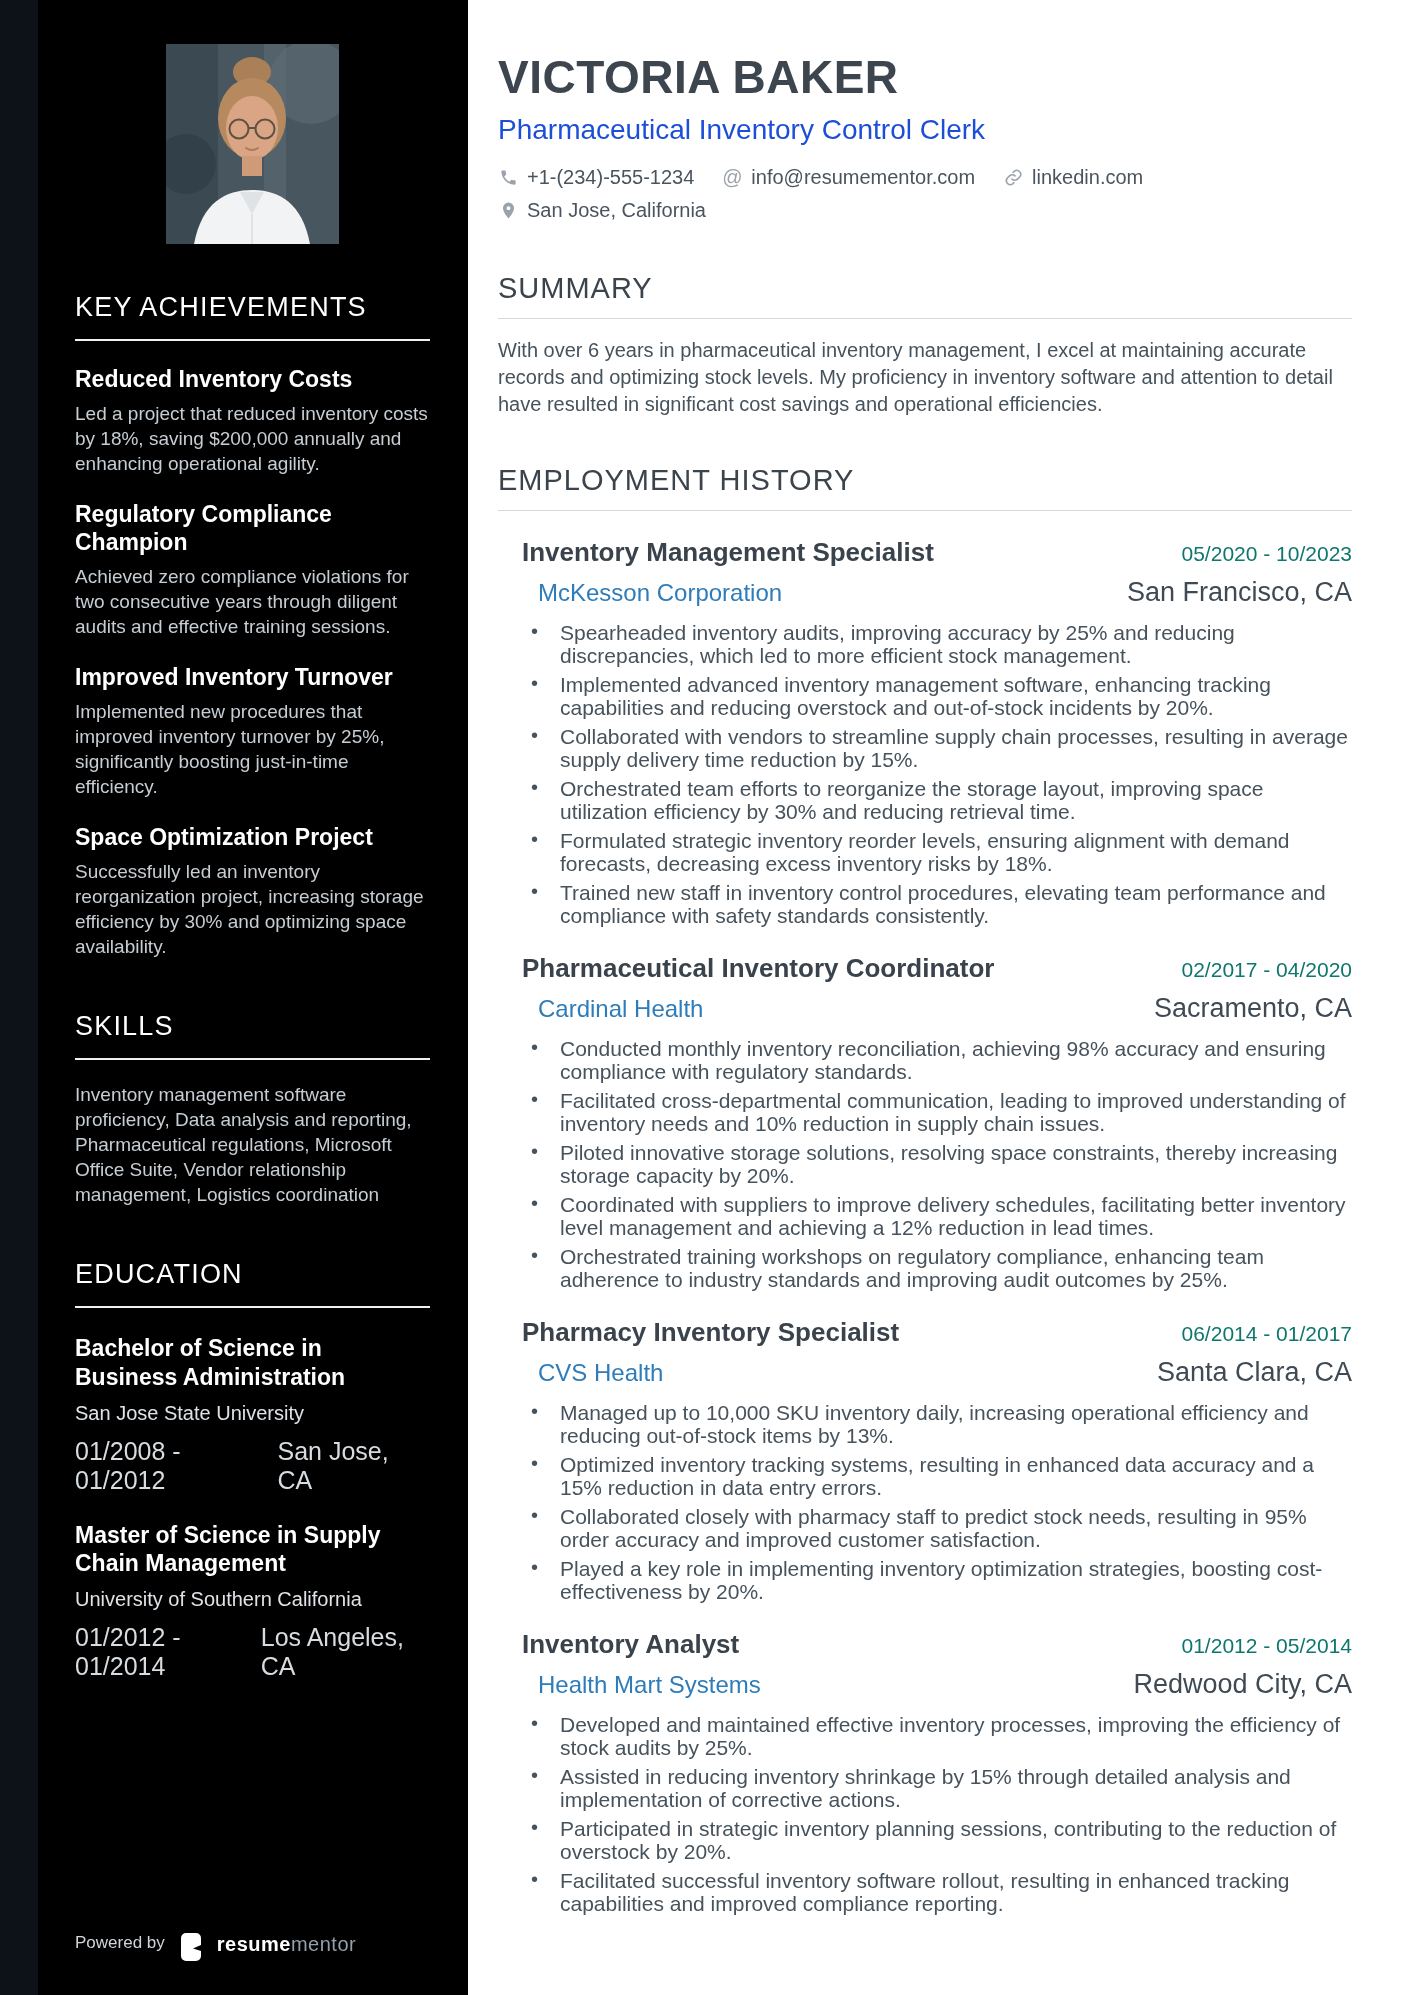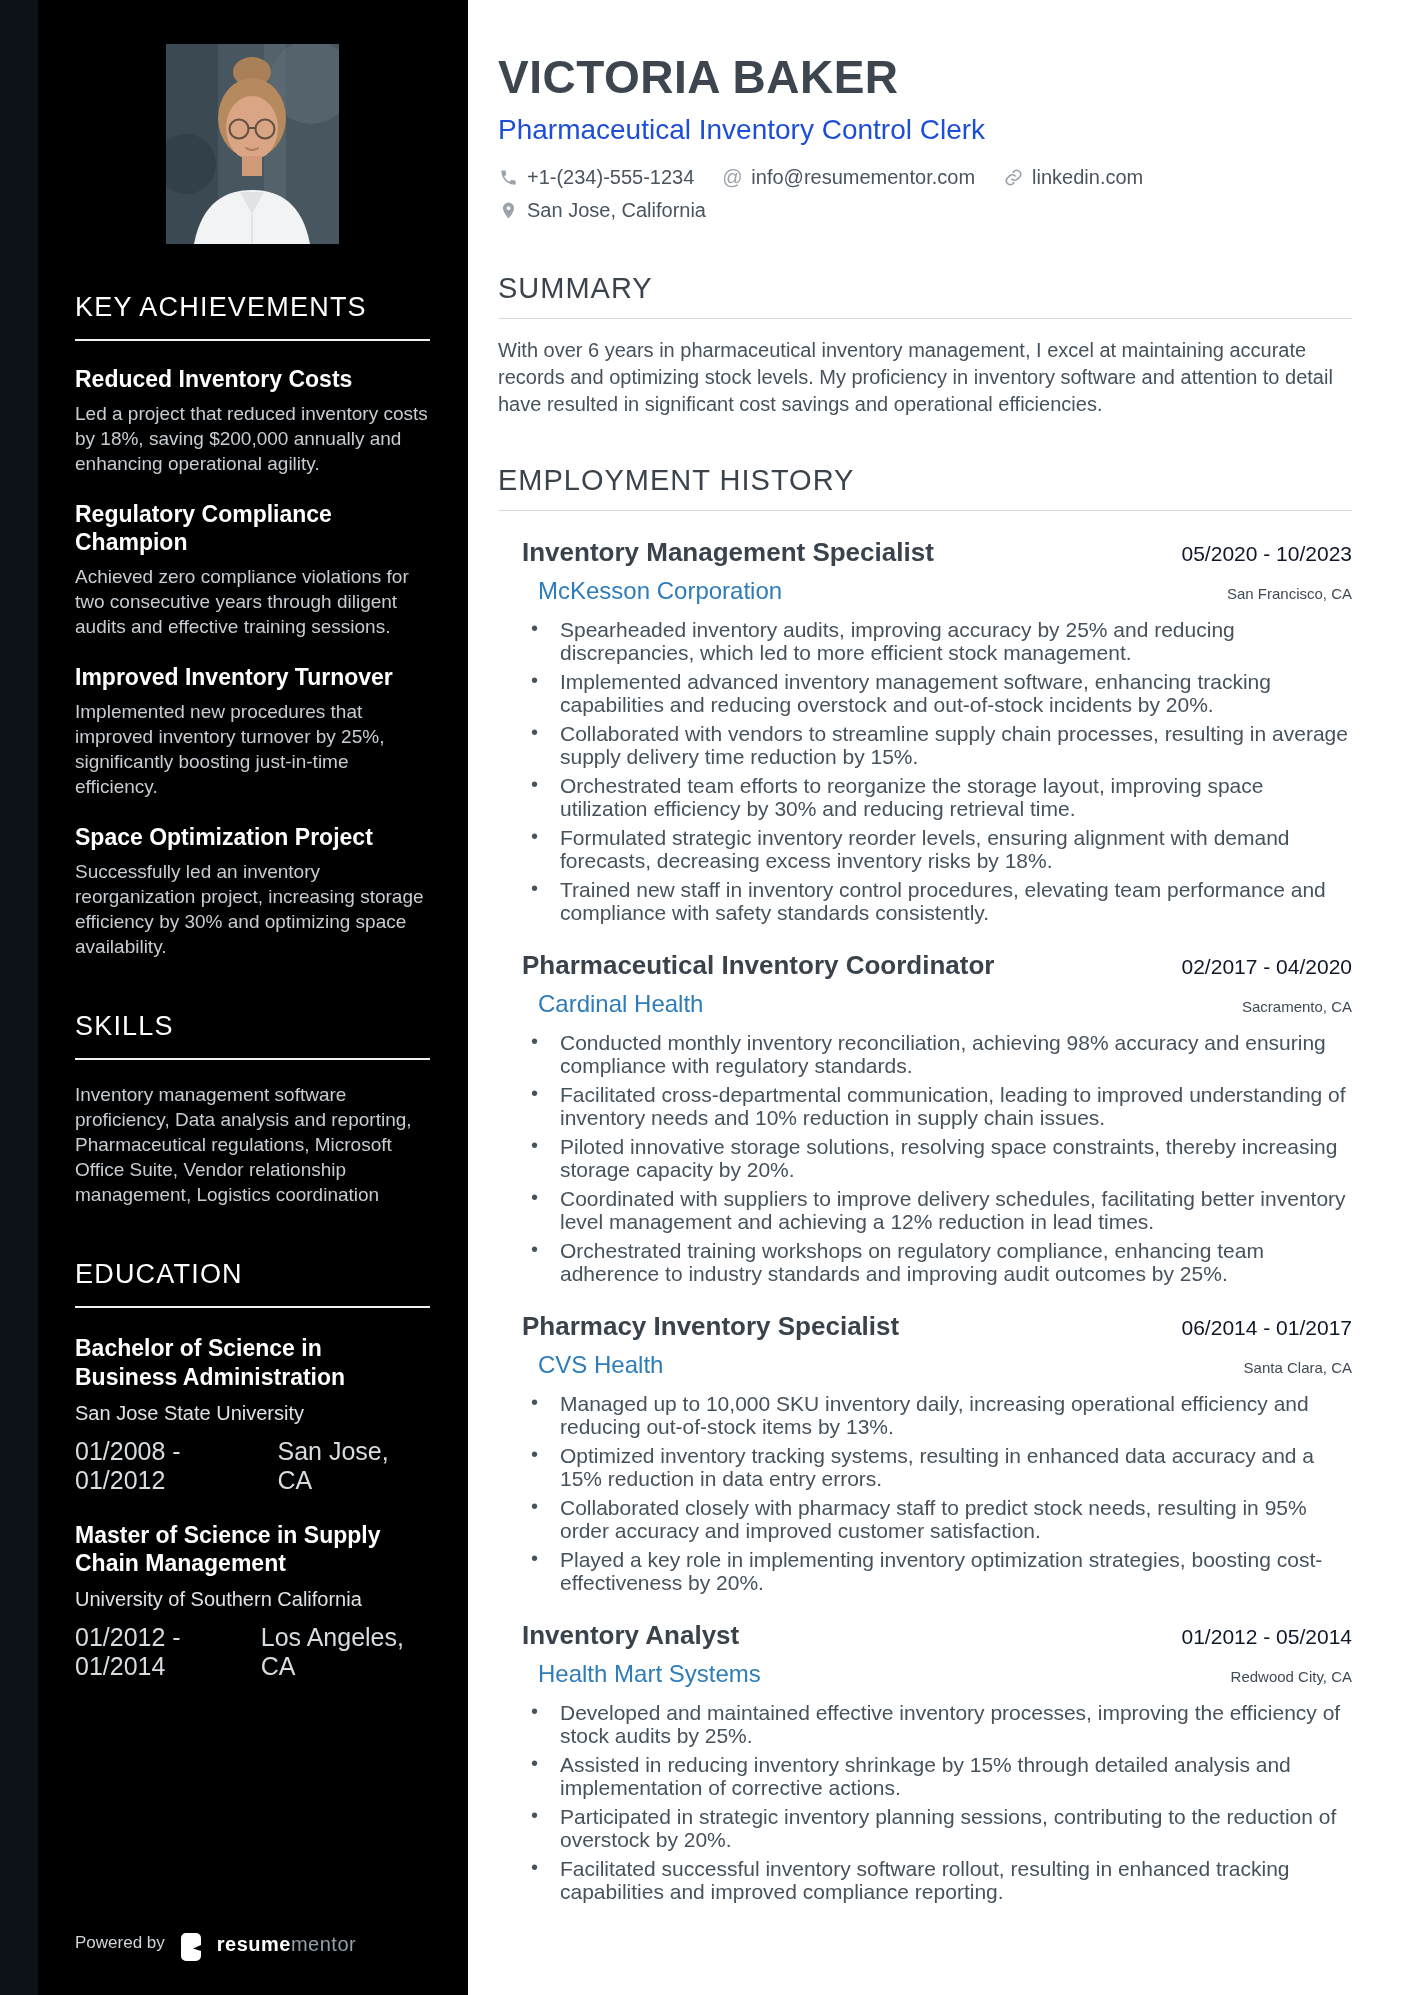--- a/index.html
+++ b/index.html
@@ -63,24 +63,24 @@
     font-size:29px; font-weight:500; letter-spacing:1px; color:#3b444c;
     margin:46px 0 0 0;
   }
   .section-heading.summary { margin-top:50px; }
   .main-rule { border:none; border-top:1px solid #d8dbde; margin:13px 0 0 0; }
   .summary-text { font-size:20px; line-height:27px; margin:18px 0 0 0; }
 
   .job { margin-top:26px; padding-left:24px; }
   .job-row { display:flex; justify-content:space-between; align-items:baseline; }
   .job-title { font-size:26px; font-weight:600; color:#3a434c; }
-  .job-dates { font-size:21px; color:#0f172a; white-space:nowrap; }
+  .job-dates { font-size:21px; color:#0f766e; white-space:nowrap; }
   .job-row.second { margin-top:9px;margin-left:16px; }
   .company { font-size:24px; font-weight:500; color:#2e7cb9; }
-  .job-loc { font-size:15px; color:#3f4a54; white-space:nowrap; }
+  .job-loc { font-size:27px; color:#3f4a54; white-space:nowrap; }
   .bullets { list-style:none; margin:13px 0 0 0; padding:0; }
   .bullets li {
     position:relative; padding-left:38px; font-size:21px; line-height:23px;
     color:#46525c; margin-bottom:6px;
   }
   .bullets li::before { content:"•"; position:absolute; left:9px; top:-1px; font-size:20px; color:#46525c; }
 </style>
 </head>
 <body>
 

